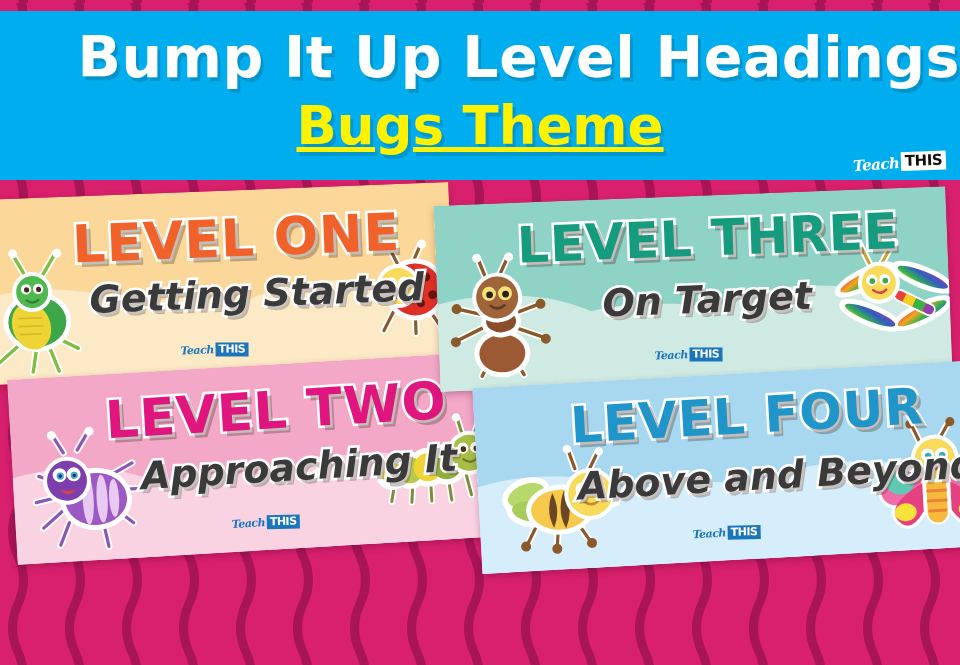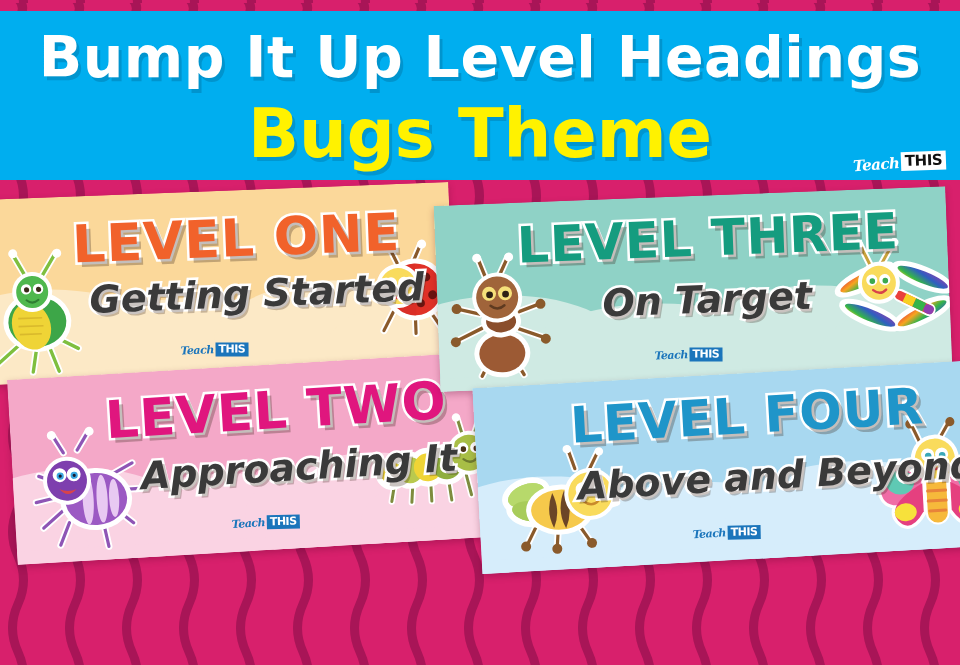--- a/index.html
+++ b/index.html
@@ -14,32 +14,33 @@
   .bg-base{position:absolute;inset:0;background:#D8206C;}
   .bg-waves{position:absolute;inset:0;}
 
   
   .top-strip{position:absolute;left:0;top:0;width:960px;height:11px;overflow:hidden;}
   .header{
     position:absolute;left:0;top:11px;width:960px;height:169px;
     background:#00AEEF;overflow:hidden;
   }
   .h-title{
-    position:absolute;left:0;top:13px;width:960px;text-align:center;
+    position:absolute;left:0;top:13px;width:960px;text-align:right;
     font-family:"DejaVu Sans", sans-serif;
     font-weight:bold;font-size:57px;letter-spacing:0.5px;color:#FFFFFF;
     text-shadow:3px 4px 0 rgba(0,90,130,.30);
     white-space:nowrap;
   }
   .h-sub{
     position:absolute;left:0;top:84px;width:960px;text-align:center;
     font-family:"DejaVu Sans", sans-serif;
-    font-weight:bold;font-size:67px;color:#FFF200;
+    font-weight:bold;font-size:53px;color:#FFF200;
     text-shadow:3px 4px 0 rgba(0,90,130,.28);
     white-space:nowrap;
+    text-decoration:underline;
   }
   .brand-head{position:absolute;right:14px;bottom:8px;transform:rotate(-4deg);}
 
   
   .brand{display:inline-flex;align-items:center;gap:2px;white-space:nowrap;}
   .brand .t1{
     font-family:"DejaVu Serif", serif;font-style:italic;font-weight:bold;
     color:#FFFFFF;font-size:15px;letter-spacing:-.5px;
   }
   .brand .t2{

